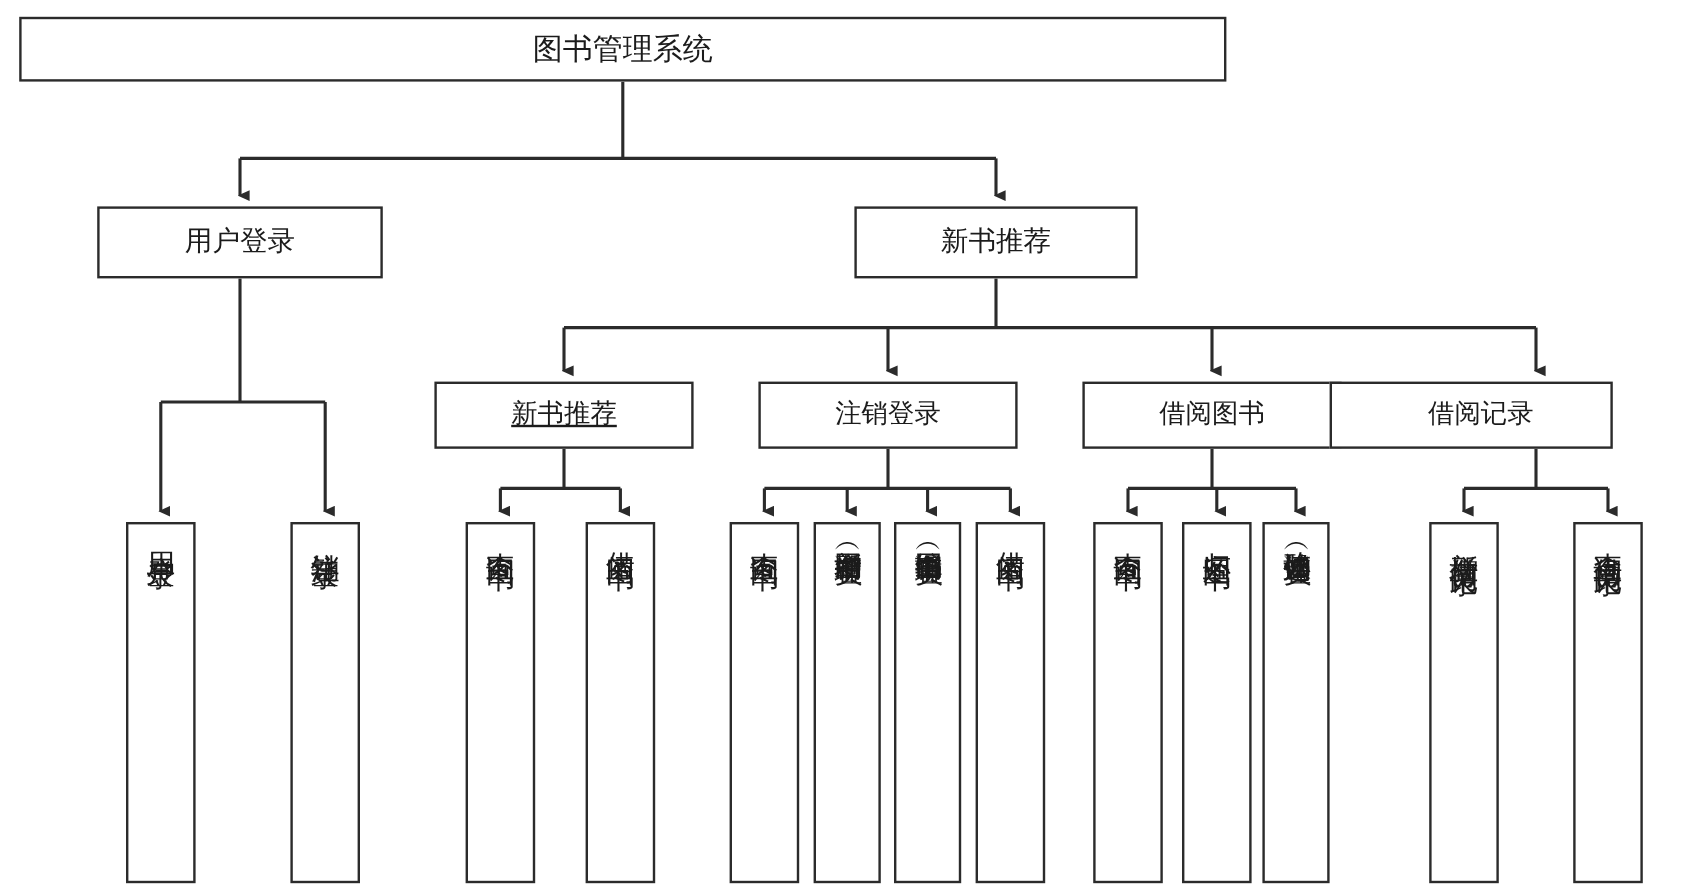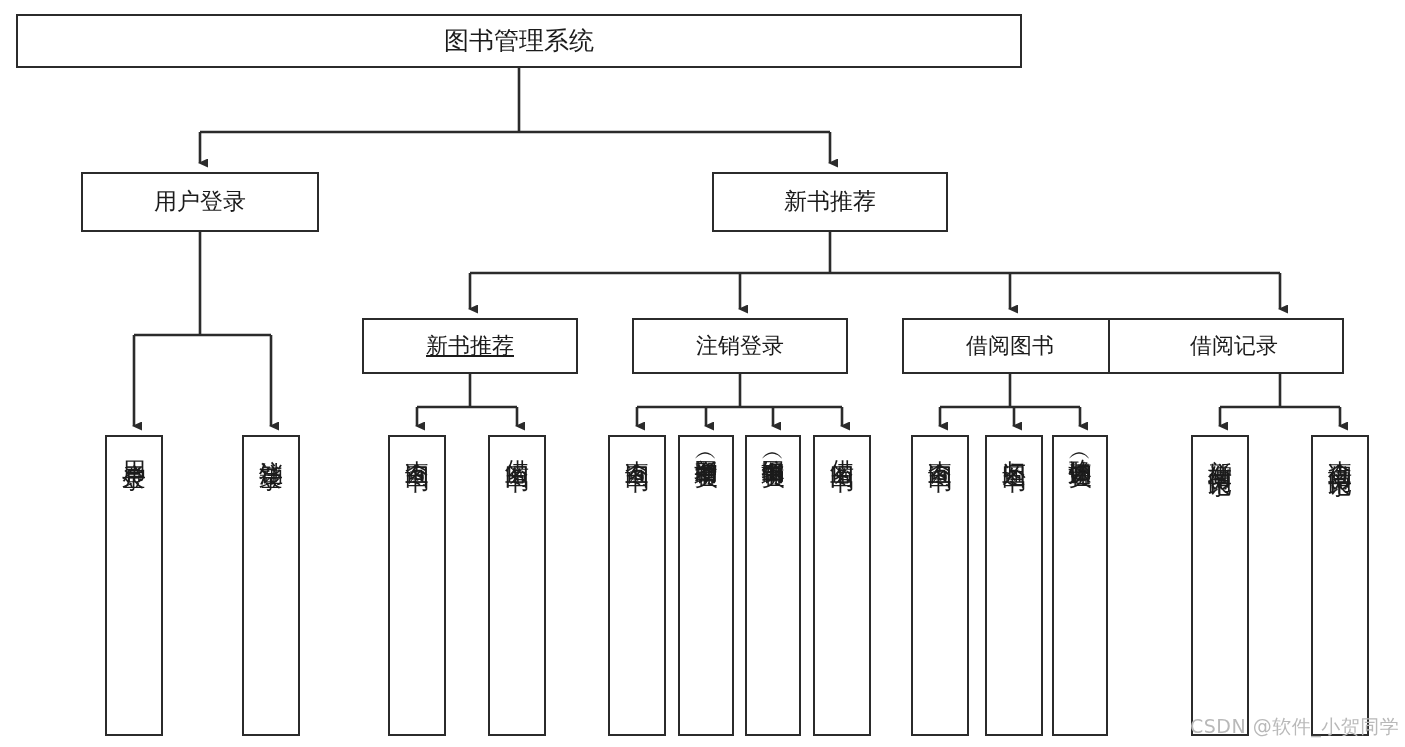--- a/index.html
+++ b/index.html
@@ -187,15 +187,14 @@
     <span class="lbl">确认归还（管理员）</span>
   </div>
 
   <div class="node leaf" style="left:1191px; top:435px; width:58px; height:301px;">
     <span class="lbl">新增借阅记录</span>
   </div>
   <div class="node leaf" style="left:1311px; top:435px; width:58px; height:301px;">
     <span class="lbl">查询借阅记录</span>
   </div>
 
-  <div class="watermark" style="left:1190px; top:714px;">CSDN @软件_小贺同学</div>
 
 </div>
 
 </body></html>

